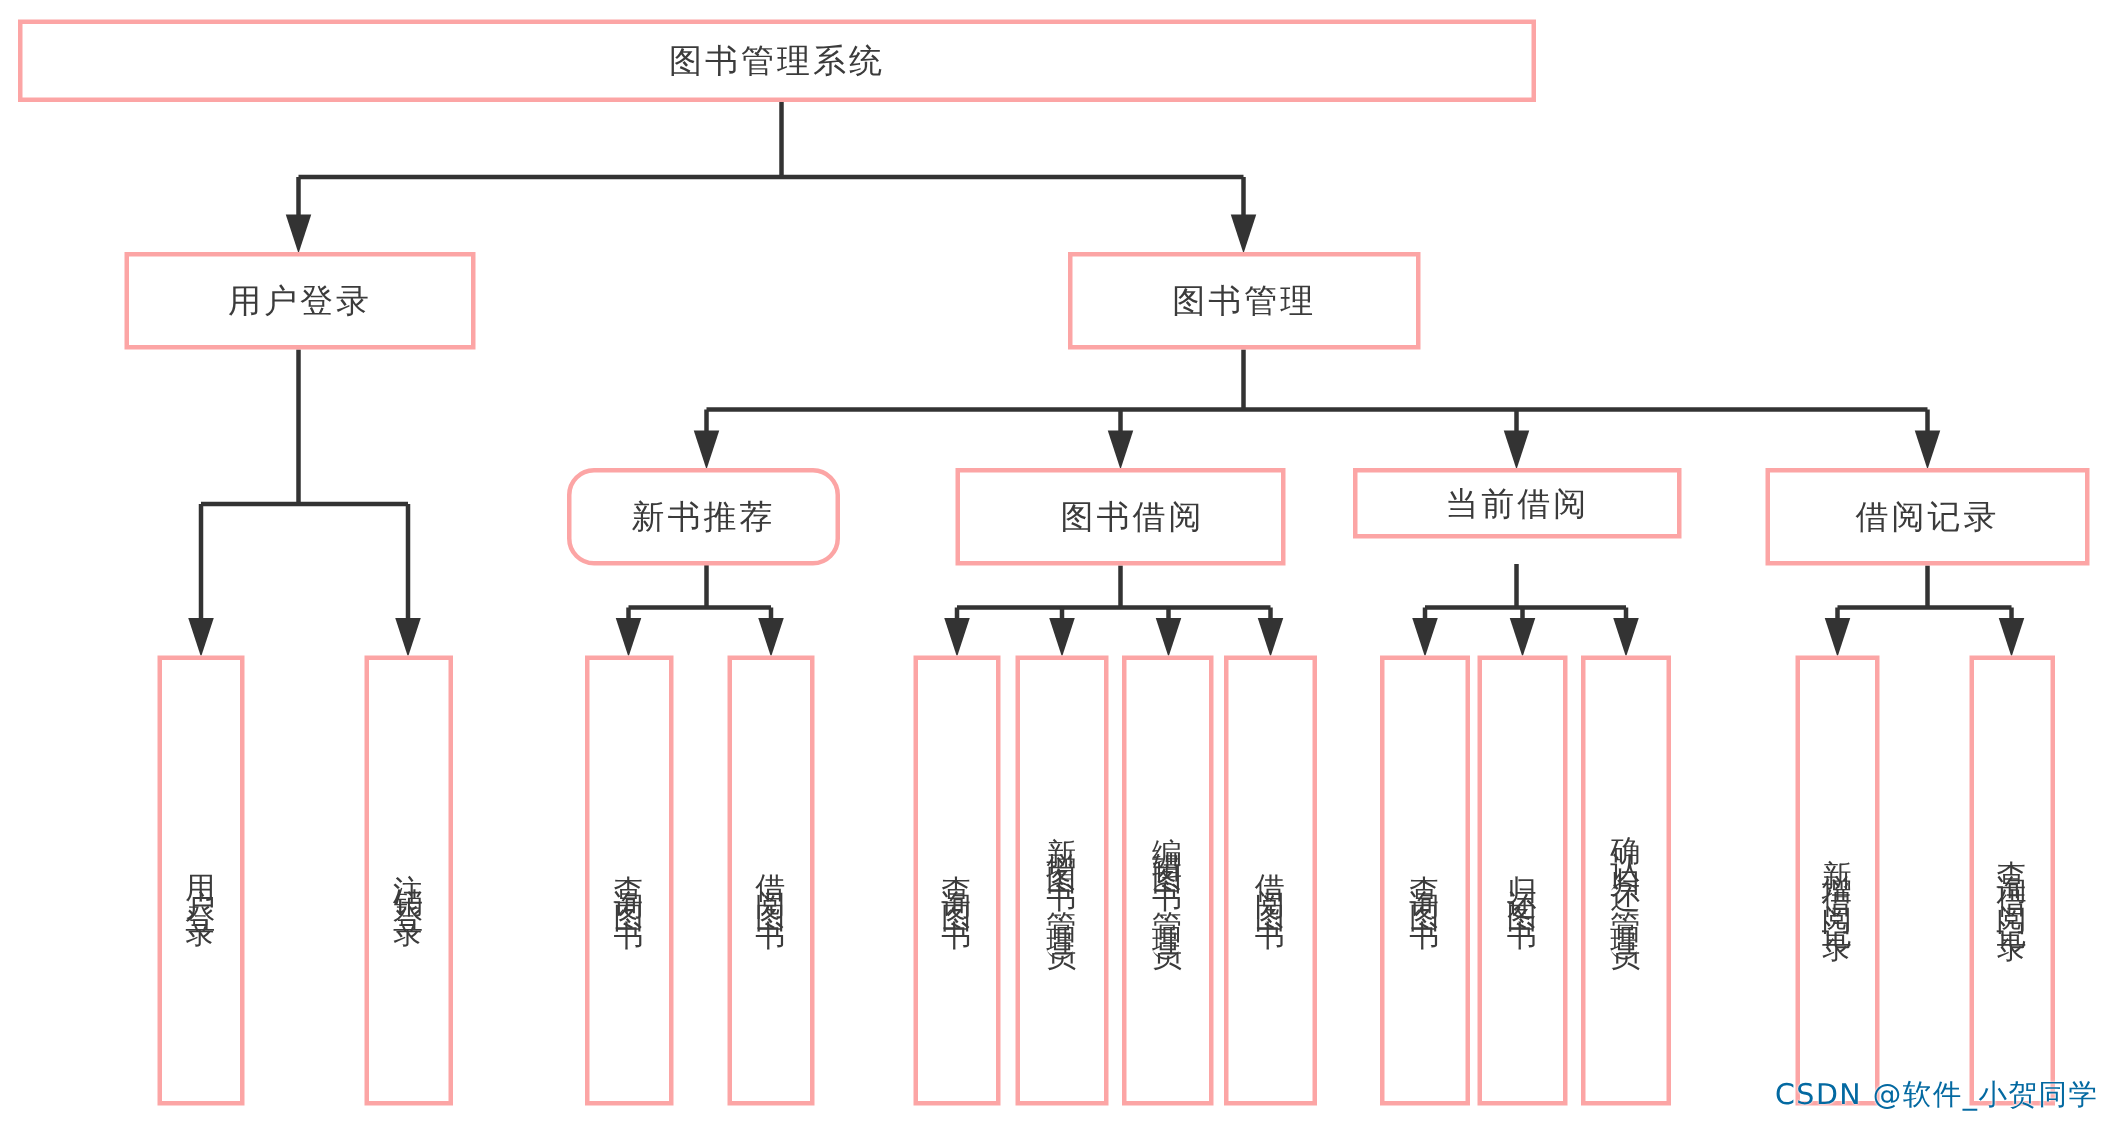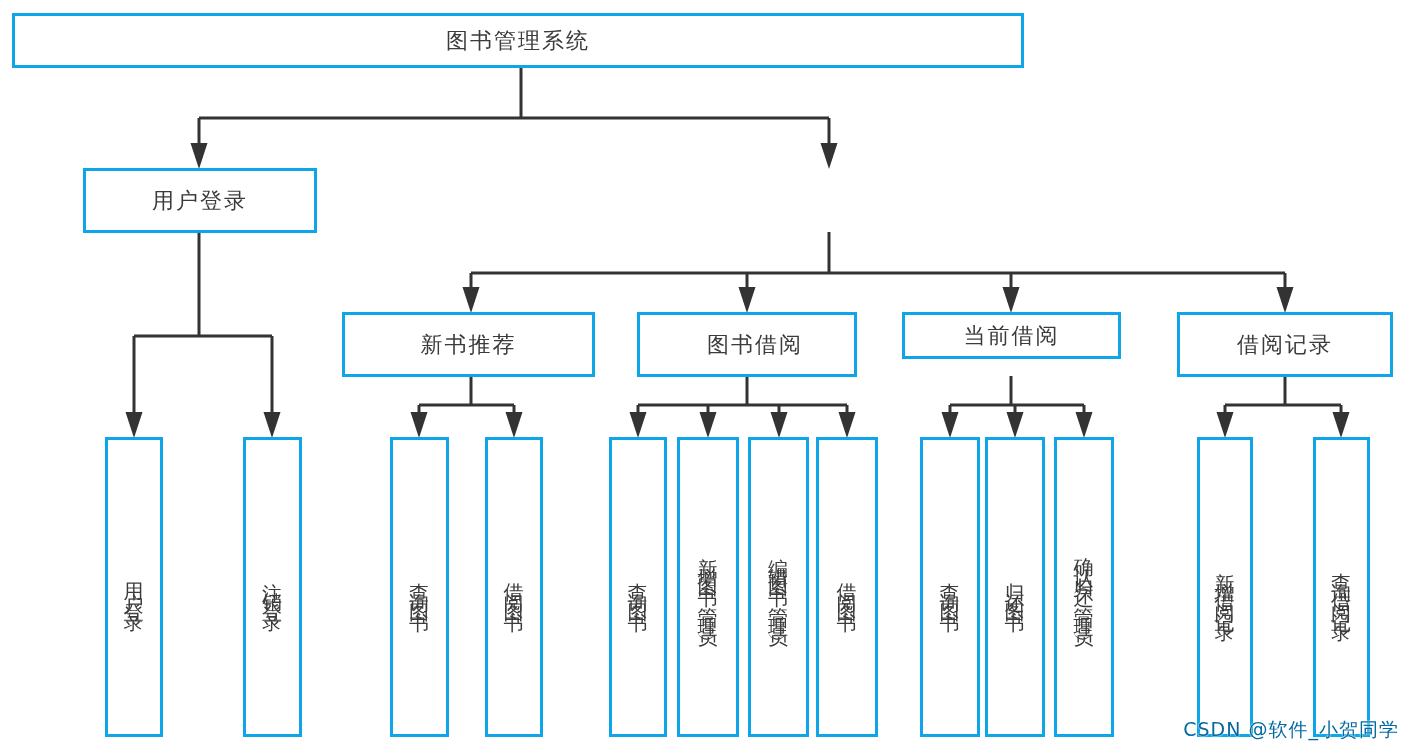--- a/index.html
+++ b/index.html
@@ -20,21 +20,21 @@
     left: 0;
     top: 0;
     width: 1405px;
     height: 747px;
     pointer-events: none;
   }
   .box {
     position: absolute;
     box-sizing: border-box;
     background: #ffffff;
-    border: 3px solid #0ea5e9;
+    border: 3px solid #fca5a5;
     display: flex;
     align-items: center;
     justify-content: center;
     color: #3b3b3b;
   }
   .box-h {
     font-size: 22px;
     letter-spacing: 2px;
     white-space: nowrap;
   }
@@ -131,22 +131,25 @@
     <polygon class="ctri" points="1341,438 1332.5,412 1349.5,412"></polygon>
   </svg>
 
   <div class="box box-h" style="left:12px; top:13px; width:1012px; height:55px;">
     <span>图书管理系统</span>
   </div>
 
   <div class="box box-h" style="left:83px; top:168px; width:234px; height:65px;">
     <span>用户登录</span>
   </div>
-
-  <div class="box box-h" style="left:342px; top:312px; width:253px; height:65px;">
+  <div class="box box-h" style="left:712px; top:168px; width:235px; height:65px;">
+    <span>图书管理</span>
+  </div>
+
+  <div class="box box-h" style="left:378px; top:312px; width:182px; height:65px;border-radius:18px;">
     <span>新书推荐</span>
   </div>
   <div class="box box-h" style="left:637px; top:312px; width:220px; height:65px;padding-left:16px;">
     <span>图书借阅</span>
   </div>
   <div class="box box-h" style="left:902px; top:312px; width:219px; height:47px;">
     <span>当前借阅</span>
   </div>
   <div class="box box-h" style="left:1177px; top:312px; width:216px; height:65px;">
     <span>借阅记录</span>

